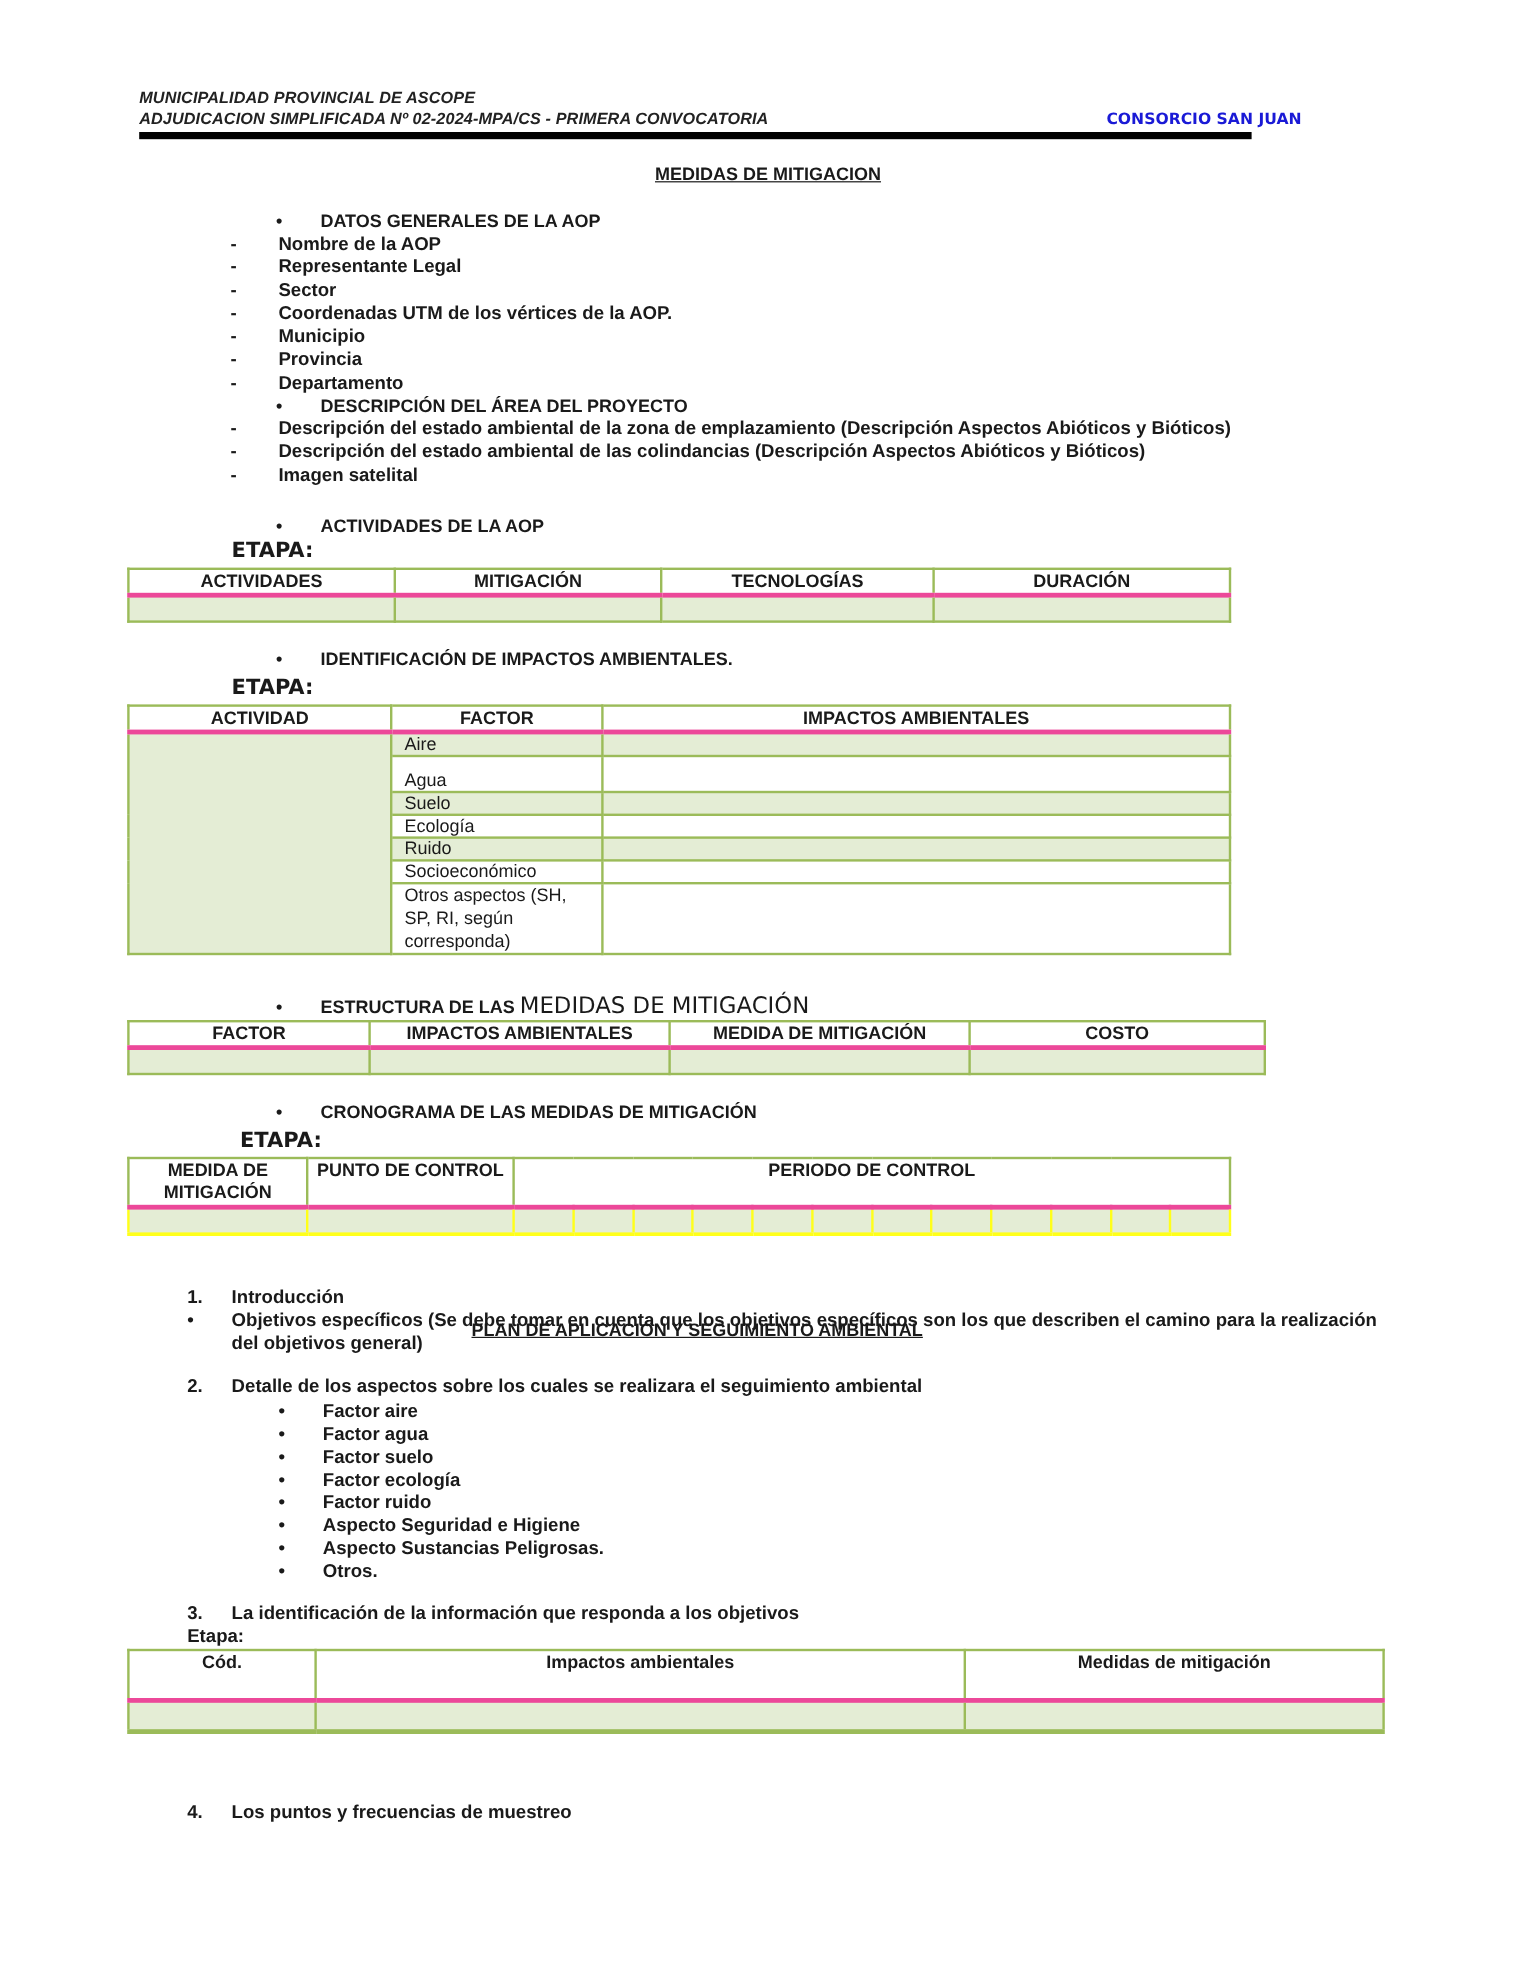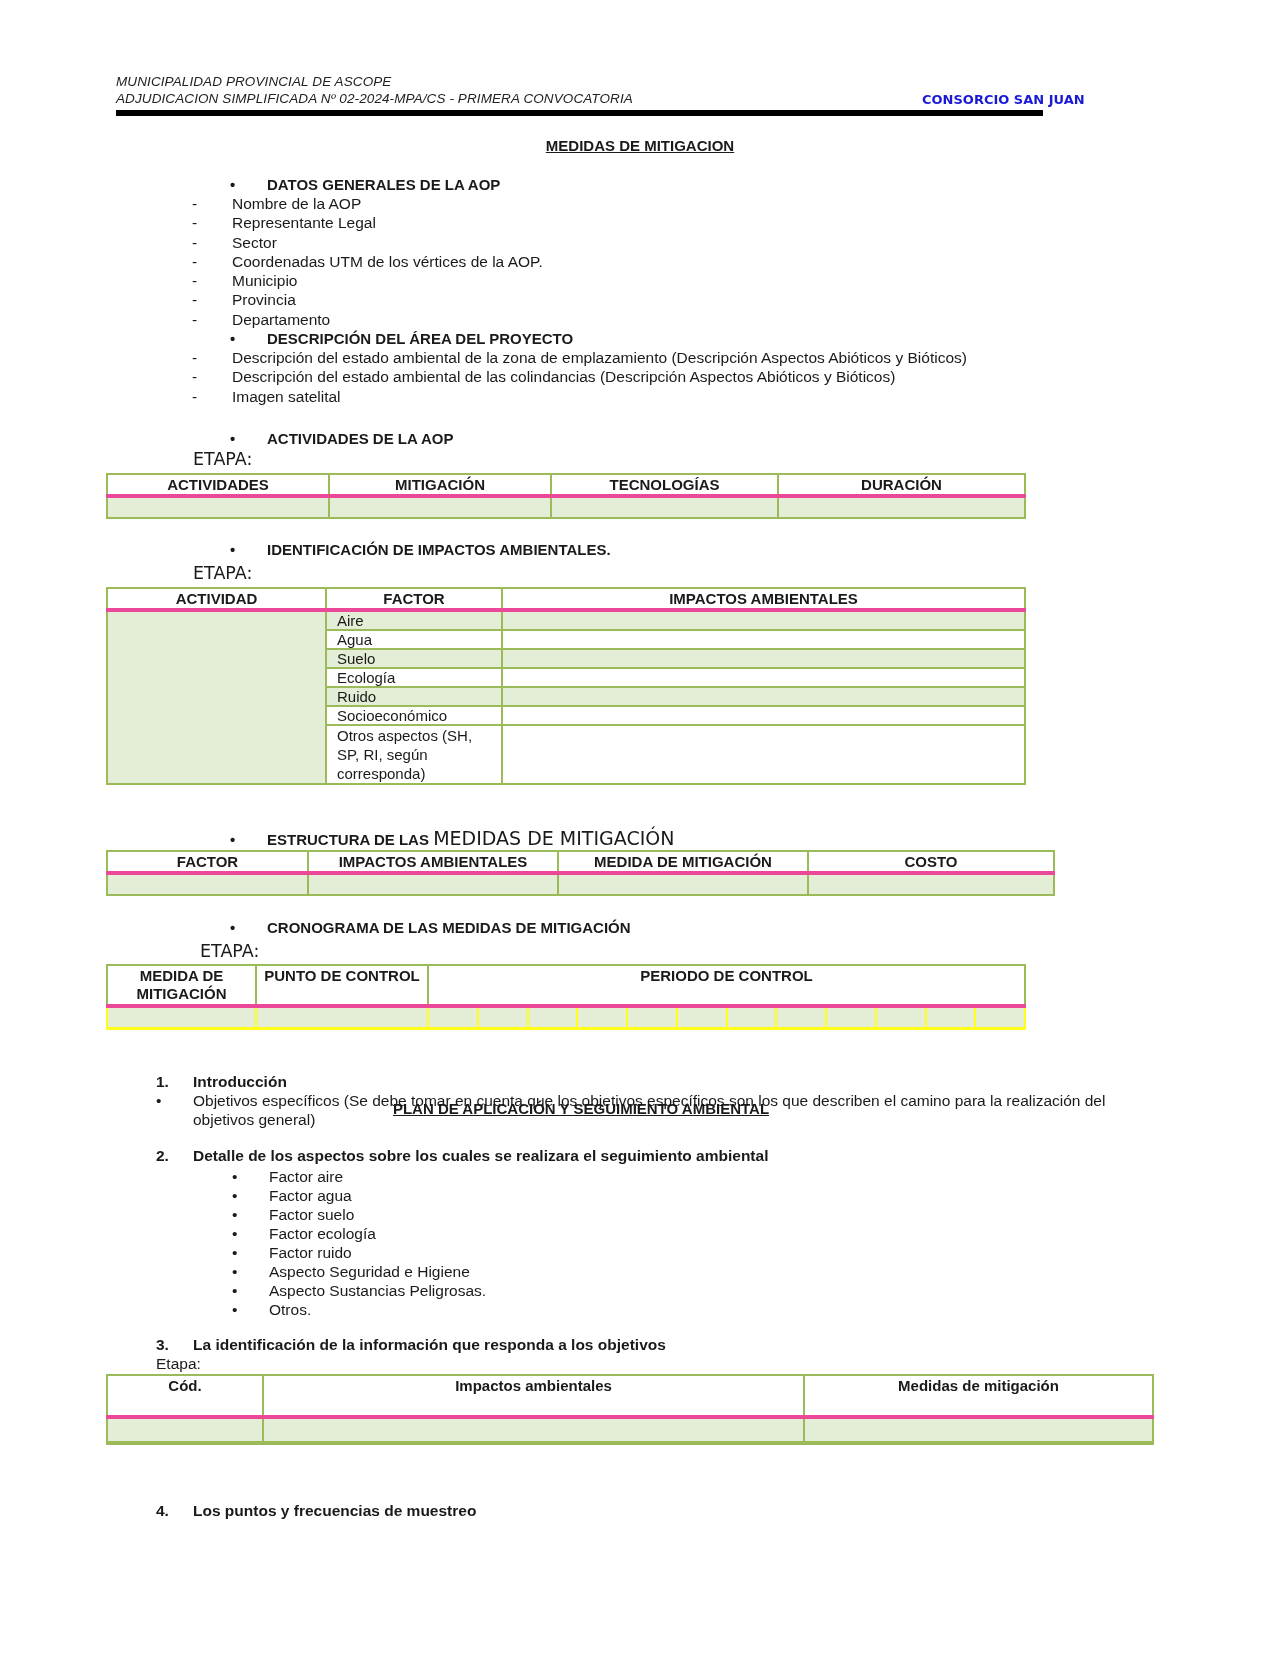--- a/index.html
+++ b/index.html
@@ -1,17 +1,17 @@
 <!DOCTYPE html>
 <html><head>
 <meta charset="utf-8">
 <style>
   * { box-sizing: border-box; margin: 0; padding: 0; }
   body { width: 1280px; height: 1656px; background: #ffffff; position: relative; font-family: "Liberation Sans", sans-serif; color: #1a1a1a; overflow: hidden; }
-  .abs { position: absolute; }
+  .abs { position: absolute; font-weight: bold; }
   .hdr-line { font-style: italic; font-size: 13.5px; color: #222; letter-spacing: 0.1px; }
   .hdr-brand { font-family: "DejaVu Sans", sans-serif; font-weight: bold; font-size: 13px; color: #1a1ad6; }
   .hdr-bar { left: 116px; top: 110px; width: 927px; height: 6px; background: #000; }
   .title-u { font-weight: bold; font-size: 15px; text-decoration: underline; text-align: center; }
   .sec { font-weight: bold; font-size: 15px; }
   .sec .dot { display: inline-block; width: 37px; text-align: left; }
   .dash-item { font-size: 15.5px; line-height: 19.3px; }
   .dash-item .d { display: inline-block; width: 40px; }
   .etapa { font-family: "DejaVu Sans", sans-serif; font-size: 17.5px; }
   table.g { position: absolute; border-collapse: collapse; font-size: 15px; }
@@ -88,21 +88,21 @@
     <th style="width:219px;">ACTIVIDAD</th>
     <th style="width:176px;">FACTOR</th>
     <th>IMPACTOS AMBIENTALES</th>
   </tr>
   <tr>
     <td rowspan="7"></td>
     <td style="padding-top:0; padding-bottom:0;">Aire</td>
     <td></td>
   </tr>
   <tr>
-    <td class="w" style="padding-top:0; padding-bottom:0;">Agua</td>
+    <td class="w" style="padding-top:11px; padding-bottom:0;">Agua</td>
     <td class="w"></td>
   </tr>
   <tr>
     <td style="padding-top:0; padding-bottom:0;">Suelo</td>
     <td></td>
   </tr>
   <tr>
     <td class="w" style="padding-top:0; padding-bottom:0;">Ecología</td>
     <td class="w"></td>
   </tr>

